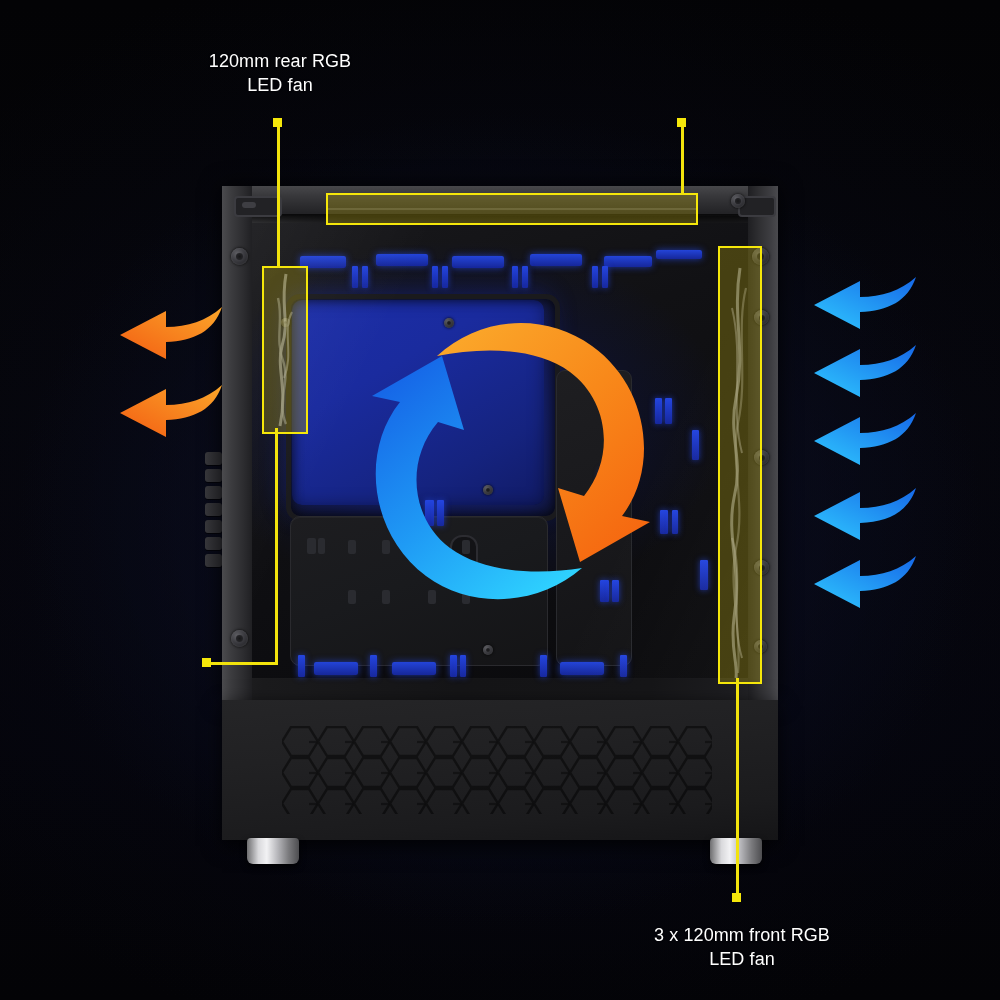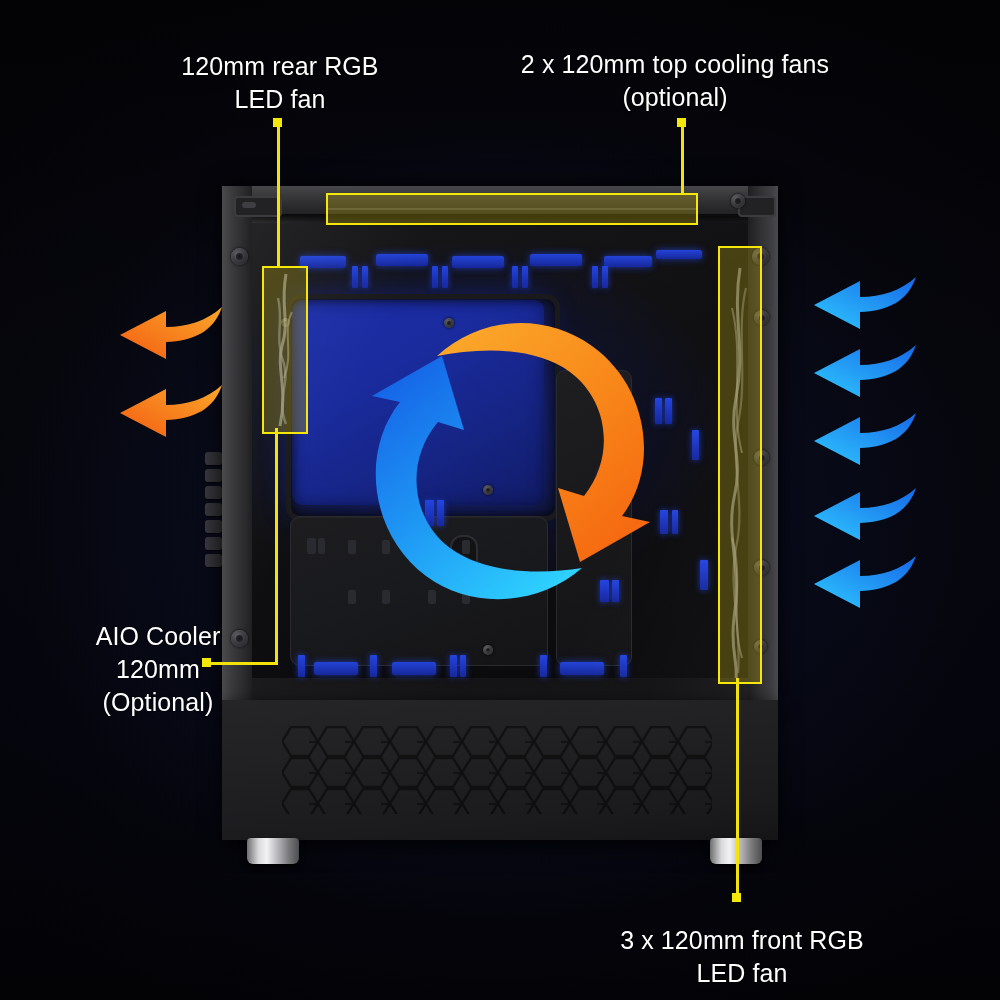--- a/index.html
+++ b/index.html
@@ -13,21 +13,21 @@
   
   .bg{position:absolute;inset:0;
       background:
         radial-gradient(ellipse 620px 520px at 500px 520px, rgba(18,24,58,0.95) 0%, rgba(10,13,32,0.55) 45%, rgba(3,3,7,0) 78%),
         radial-gradient(ellipse 900px 700px at 500px 500px, rgba(8,10,26,0.75) 0%, rgba(2,2,6,0) 80%),
         linear-gradient(180deg,#030305 0%,#050509 40%,#04040a 75%,#030306 100%);
   }
 
   
   .label{position:absolute;color:#ffffff;text-align:center;
-         font-size:25px;line-height:1.32;letter-spacing:.1px;
+         font-size:18px;line-height:1.32;letter-spacing:.1px;
          text-shadow:0 0 2px rgba(0,0,0,.9);white-space:pre-line;}
 
   
   .leader{position:absolute;background:#f2e30c;}
   .dot{position:absolute;width:9px;height:9px;background:#f5e70a;}
 
   
   .case{position:absolute;}
 
   .case-outer{
@@ -372,23 +372,18 @@
   <div class="leader" style="left:206px;top:662px;width:72px;height:2.5px;"></div>
   <div class="leader" style="left:275px;top:428px;width:2.5px;height:236px;"></div>
   <div class="dot" style="left:202px;top:658px;"></div>
 
   <div class="leader" style="left:736px;top:678px;width:2.5px;height:219px;"></div>
   <div class="dot" style="left:732px;top:893px;"></div>
 
   <div class="label" style="left:140px;top:50px;width:280px;">120mm rear RGB
 LED fan</div>
 
-  <div class="label" style="left:455px;top:48px;width:440px;">2 x 120mm top cooling fans
-(optional)</div>
-
-  <div class="label" style="left:38px;top:620px;width:240px;">AIO Cooler
-120mm
-(Optional)</div>
+
 
   <div class="label" style="left:552px;top:924px;width:380px;">3 x 120mm front RGB
 LED fan</div>
 
 </div>
 
 </body></html>

